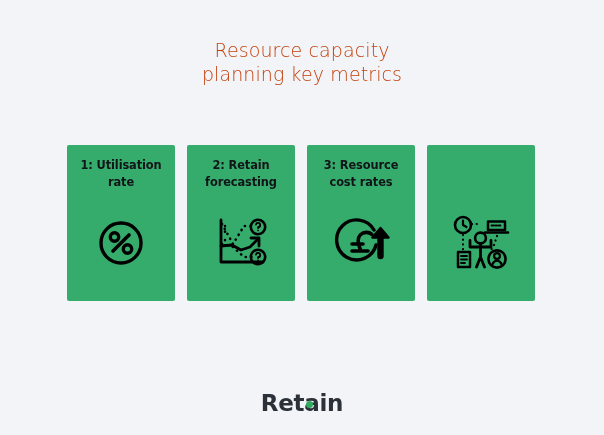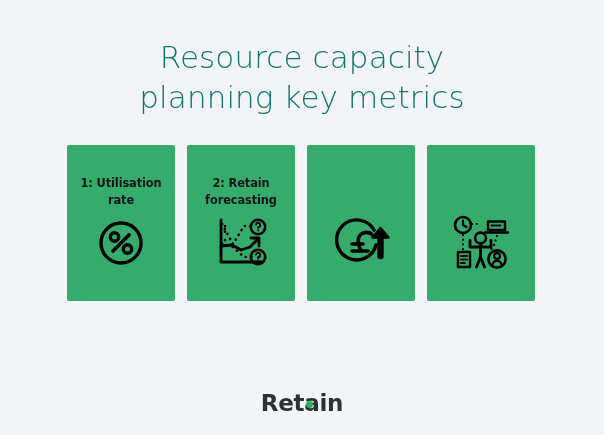--- a/index.html
+++ b/index.html
@@ -18,22 +18,22 @@
     position: absolute;
     inset: 0;
     background: #f3f4f8;
   }
   .title {
     position: absolute;
     top: 38px;
     left: 0;
     right: 0;
     text-align: center;
-    color: #0f766e;
-    font-size: 31px;
+    color: #c2410c;
+    font-size: 19px;
     font-weight: 300;
     line-height: 1.28;
     letter-spacing: 0.1px;
     font-family: "DejaVu Sans", sans-serif;
   }
   .title .line {
     display: block;
   }
   .cards {
     position: absolute;
@@ -48,21 +48,21 @@
     width: 108px;
     height: 156px;
     background: #36ac6c;
     border-radius: 2px;
     position: relative;
     display: flex;
     flex-direction: column;
     align-items: center;
   }
   .card-title {
-    margin-top: 30px;
+    margin-top: 12px;
     width: 96px;
     text-align: center;
     color: #111418;
     font-size: 11.4px;
     font-weight: bold;
     line-height: 1.5;
     letter-spacing: -0.1px;
     font-family: "DejaVu Sans", sans-serif;
   }
   .card-icon {
@@ -148,20 +148,24 @@
           <path d="M45 10.6 a2.1 2.1 0 1 1 2.1 2.5 v1" stroke-width="1.9"></path>
           <circle cx="47.1" cy="16.4" r="0.85" fill="#000000" stroke="none"></circle>
           <circle cx="47" cy="43" r="7.2" stroke-width="2.6"></circle>
           <path d="M45 40.6 a2.1 2.1 0 1 1 2.1 2.5 v1" stroke-width="1.9"></path>
           <circle cx="47.1" cy="46.4" r="0.85" fill="#000000" stroke="none"></circle>
         </svg>
       </div>
     </div>
 
     <div class="card">
+      <div class="card-title">
+        <span>3: Resource</span>
+        <span>cost rates</span>
+      </div>
       <div class="card-icon">
         <svg width="62" height="58" viewBox="0 0 62 58" fill="none" stroke="#000000" stroke-width="3.4" stroke-linecap="round" stroke-linejoin="round">
           <path d="M44 16 A20 20 0 1 0 46 31" stroke-width="3.4"></path>
           <path d="M22 37 h16 M22 30 h11 M31 37 c-1.5 -3.5 -2.8 -6.5 -2.8 -10.2 c0 -5 3.4 -8.4 8.1 -8.4 c2.4 0 4.4 0.9 5.6 2" stroke-width="3.6"></path>
           <path d="M50.5 42 L50.5 19" stroke-width="6.4"></path>
           <path d="M42.5 23.5 L50.5 14 L58.5 23.5 Z" fill="#000000" stroke-width="2.4"></path>
         </svg>
       </div>
     </div>
 

